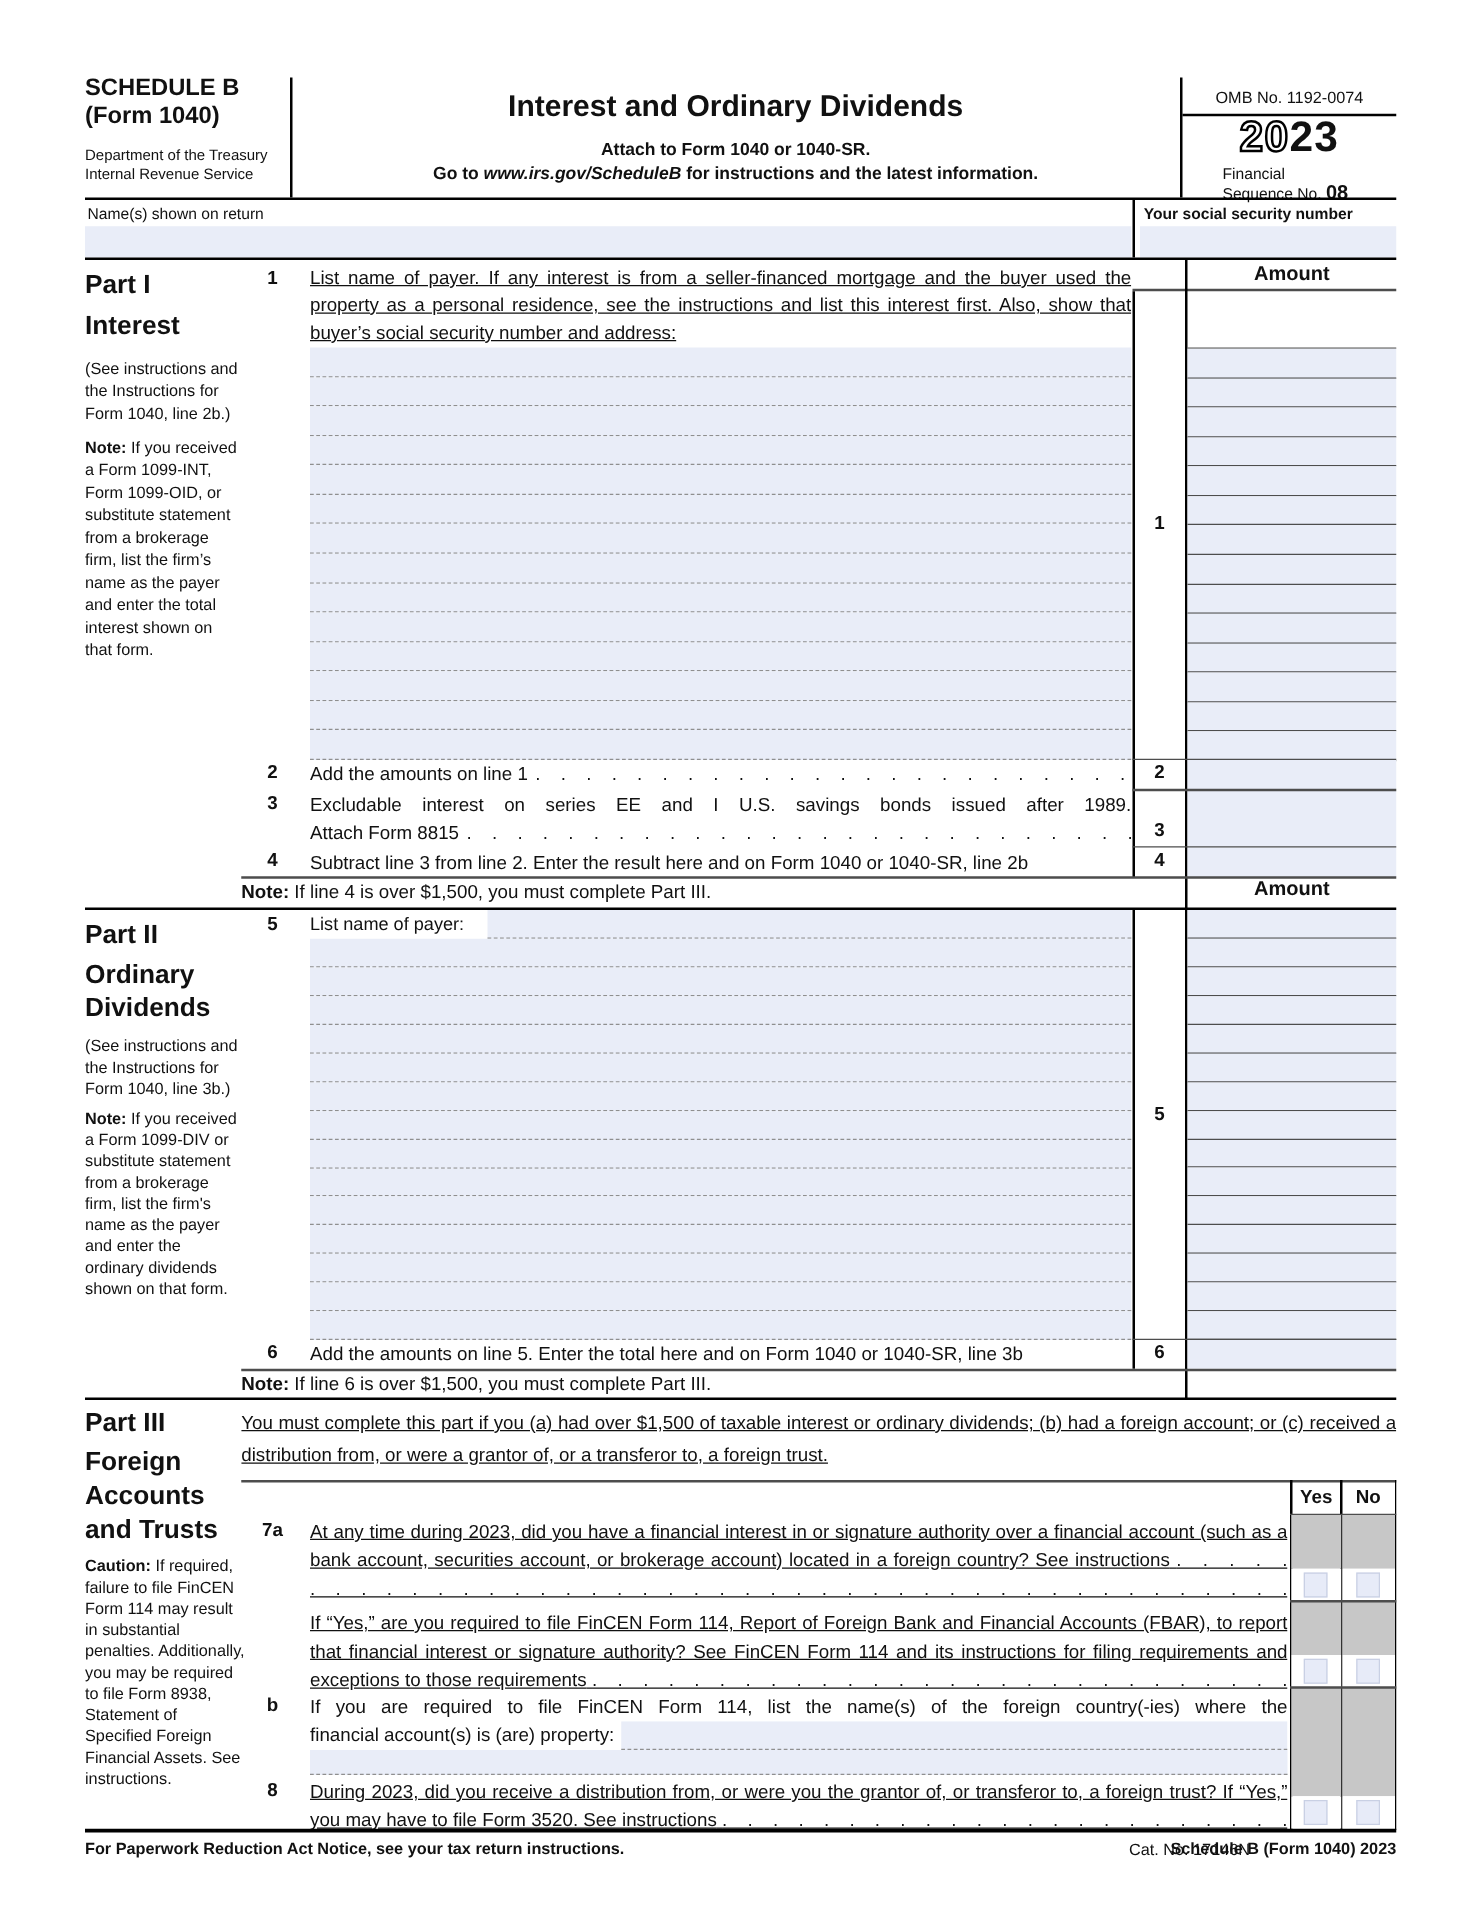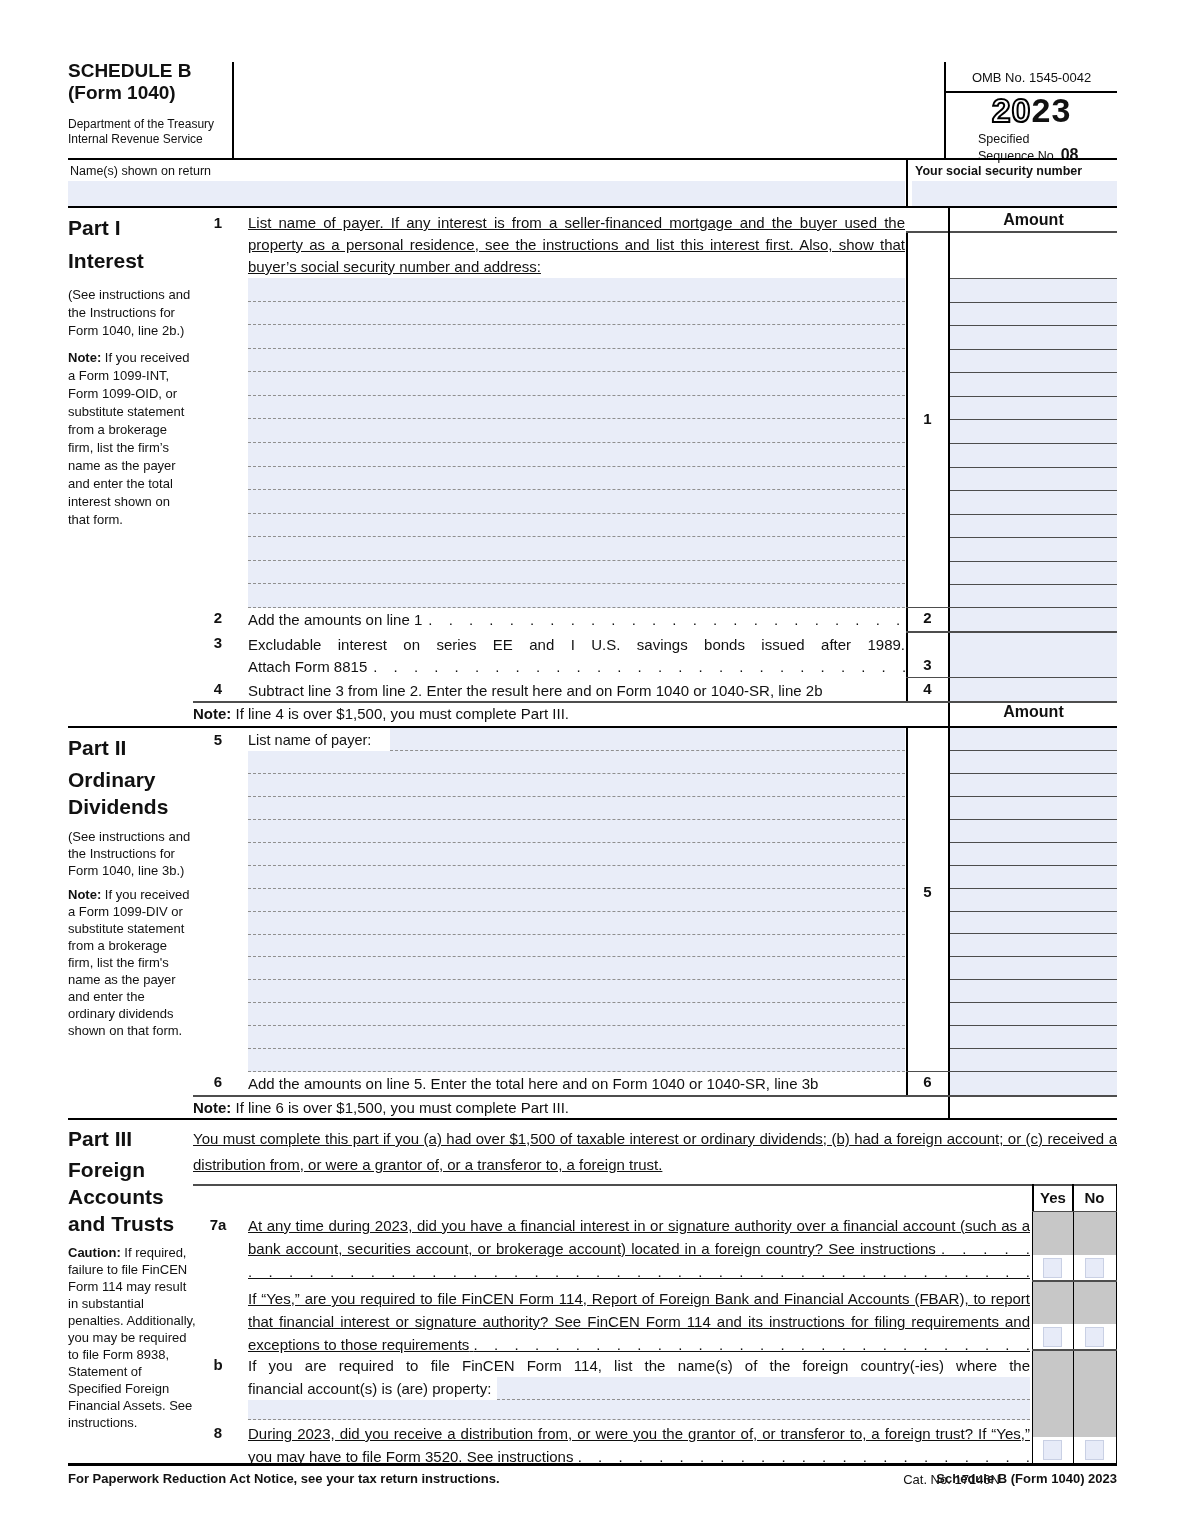--- a/index.html
+++ b/index.html
@@ -49,27 +49,32 @@
 <div class="page">
 
   <div class="abs" style="left:68px;top:60px;width:165px;height:98px;">
     <div class="b t19">SCHEDULE B</div>
     <div class="b t19">(Form 1040)</div>
     <div class="t12" style="margin-top:13px;">Department of the Treasury</div>
     <div class="t12">Internal Revenue Service</div>
   </div>
   <div class="abs vline" style="left:232px;top:62px;width:1.5px;height:96px;"></div>
 
+  <div class="abs ctr" style="left:233px;top:62px;width:711px;height:96px;">
+    <div class="b t24" style="margin-top:10px;">Interest and Ordinary Dividends</div>
+    <div class="b" style="font-size:14px;margin-top:11px;">Attach to Form 1040 or 1040-SR.</div>
+    <div class="b" style="font-size:14px;margin-top:3px;"><span>Go to </span><span class="i">www.irs.gov/ScheduleB</span><span> for instructions and the latest information.</span></div>
+  </div>
 
   <div class="abs vline" style="left:944px;top:62px;width:1.5px;height:96px;"></div>
   <div class="abs" style="left:946px;top:62px;width:171px;height:96px;">
-    <div class="ctr t13" style="padding-top:8px;">OMB No. 1545-0042</div>
+    <div class="ctr t13" style="padding-top:8px;">OMB No. 1192-0074</div>
     <div class="abs hline" style="left:0;top:29px;width:171px;height:1.5px;"></div>
     <div class="ctr" style="font-size:34px;font-weight:bold;margin-top:6px;letter-spacing:1px;"><span class="yearOutline">20</span><span>23</span></div>
-    <div class="t125" style="margin-left:32px;margin-top:1px;">Specified</div>
+    <div class="t125" style="margin-left:32px;margin-top:1px;">Financial</div>
     <div class="t125" style="margin-left:32px;"><span>Sequence No. </span><span class="b t16">08</span></div>
   </div>
   <div class="abs hline" style="left:68px;top:158px;width:1049px;height:2px;"></div>
 
   <div class="abs t125" style="left:70px;top:163px;">Name(s) shown on return</div>
   <div class="abs fld" style="left:68px;top:181px;width:837px;height:25px;"></div>
   <div class="abs vline" style="left:906px;top:160px;width:2px;height:46px;"></div>
   <div class="abs b t125" style="left:915px;top:163px;">Your social security number</div>
   <div class="abs fld" style="left:912px;top:181px;width:205px;height:25px;"></div>
   <div class="abs hline" style="left:68px;top:205.5px;width:1049px;height:2px;"></div>

